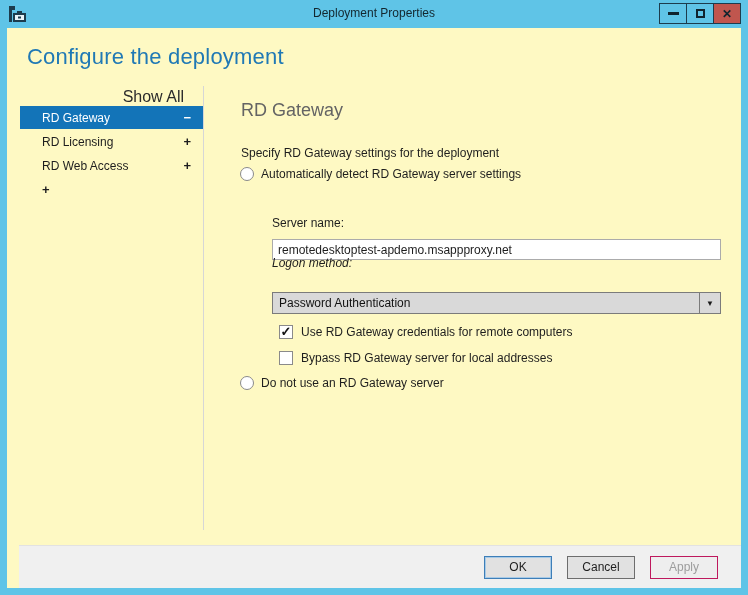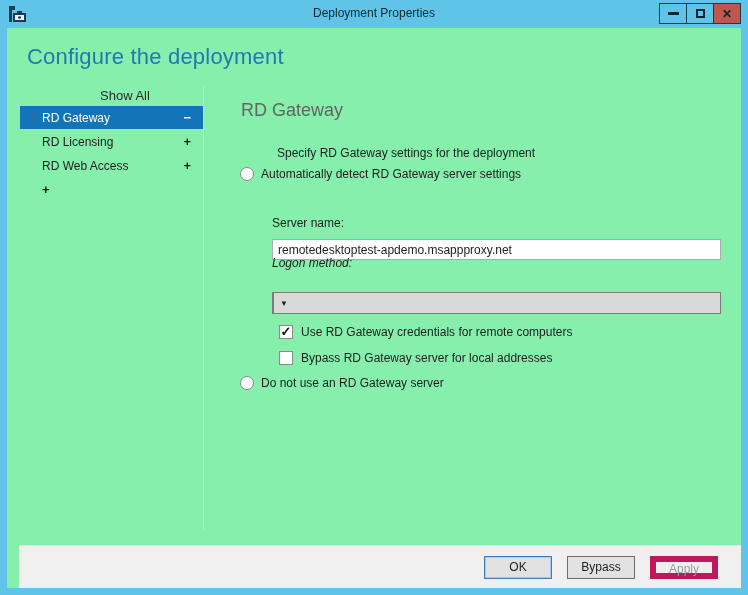--- a/index.html
+++ b/index.html
@@ -41,32 +41,32 @@
     cursor: default;
   }
   .win-btn.close { background: #c0564e; }
   .glyph-min { width: 11px; height: 3px; background: #10242e; }
   .glyph-max { width: 9px; height: 9px; border: 2px solid #10242e; background: transparent; }
   .glyph-close { font-size: 12px; font-weight: bold; color: #10242e; line-height: 1; }
 
   
   .content {
     position: absolute; top: 28px; left: 7px; right: 7px; bottom: 7px;
-    background: #86efac;
+    background: #fef9c3;
   }
   .page-heading {
     position: absolute; left: 20px; top: 16px;
     font-size: 22px; color: #2079b5; font-weight: 400;
     letter-spacing: 0.2px;
   }
 
   
   .show-all {
-    position: absolute; left: 93px; top: 60px; width: 71px;
-    font-size: 13px; color: #2b2b2b; cursor: pointer;
+    position: absolute; left: 106px; top: 60px; width: 71px;
+    text-align: right; font-size: 16px; color: #2b2b2b; cursor: pointer;
   }
   .v-separator {
     position: absolute; left: 196px; top: 58px; width: 1px; height: 444px;
     background: #d6d6d6;
   }
   .sidebar {
     position: absolute; left: 13px; top: 78px; width: 183px;
   }
   .side-item {
     height: 23px; margin-bottom: 1px;
@@ -77,21 +77,21 @@
   .side-item .lbl { flex: 1; }
   .side-item .exp { font-weight: bold; font-size: 13px; color: #1e1e1e; }
   .side-item.selected { background: #1374b8; color: #ffffff; }
   .side-item.selected .exp { color: #ffffff; }
 
   
   .section-title {
     position: absolute; left: 234px; top: 72px;
     font-size: 18px; color: #646464; font-weight: 400;
   }
-  .description { position: absolute; left: 234px; top: 118px; margin-left: 36px; }
+  .description { position: absolute; left: 234px; top: 118px; }
 
   .radio-row { position: absolute; display: flex; align-items: center; cursor: default; }
   .radio-row .radio {
     width: 14px; height: 14px; border-radius: 50%;
     border: 1px solid #8a8a8a; background: #fff;
     margin-right: 7px; position: relative; flex: none;
   }
   .radio-row .radio.on::after {
     content: ""; position: absolute; left: 3px; top: 3px;
     width: 6px; height: 6px; border-radius: 50%; background: #121212;
@@ -149,21 +149,21 @@
     padding-right: 23px; gap: 15px;
   }
   .btn {
     width: 68px; height: 23px;
     background: #e1e1e1; border: 1px solid #6d6d6d;
     font-family: "Liberation Sans", sans-serif;
     font-size: 12px; color: #1e1e1e;
     cursor: pointer;
   }
   .btn.default { border: 1px solid #3d7eb8; box-shadow: 0 0 0 1px #a8cae6 inset; }
-  .btn.disabled { background: #eeeeee; border: 6px solid #be185d; color: #9d9d9d; cursor: default; }
+  .btn.disabled { background: #eeeeee; border: 1px solid #be185d; color: #9d9d9d; cursor: default; }
 </style>
 </head>
 <body>
 
 <div class="window">
 
   <div class="titlebar">
     <svg class="titlebar-icon" viewBox="0 0 20 18">
       <rect x="1" y="1" width="3" height="16" fill="#1c3c4d"></rect>
       <rect x="1" y="1" width="6" height="4" fill="#1c3c4d"></rect>
@@ -218,20 +218,21 @@
       <span class="radio"></span>
       <span>Automatically detect RD Gateway server settings</span>
     </div>
 
 
     <div class="field-label lab-server">Server name:</div>
     <input class="server-input" type="text" value="remotedesktoptest-apdemo.msappproxy.net" style="">
 
     <div class="field-label lab-logon">Logon method:</div>
     <div class="combo">
+      <span class="combo-text">Password Authentication</span>
       <span class="combo-arrow">▼</span>
     </div>
 
     <div class="check-row cb1">
       <span class="box on">
           <span class="tick">✓</span>
         </span>
       <span>Use RD Gateway credentials for remote computers</span>
     </div>
     <div class="check-row cb2">
@@ -239,18 +240,18 @@
       <span>Bypass RD Gateway server for local addresses</span>
     </div>
 
     <div class="radio-row rr3">
       <span class="radio"></span>
       <span>Do not use an RD Gateway server</span>
     </div>
 
     <div class="footer">
       <button class="btn default">OK</button>
-      <button class="btn">Bypass</button>
+      <button class="btn">Cancel</button>
       <button class="btn disabled">Apply</button>
     </div>
 
   </div>
 </div>
 
 </body></html>

